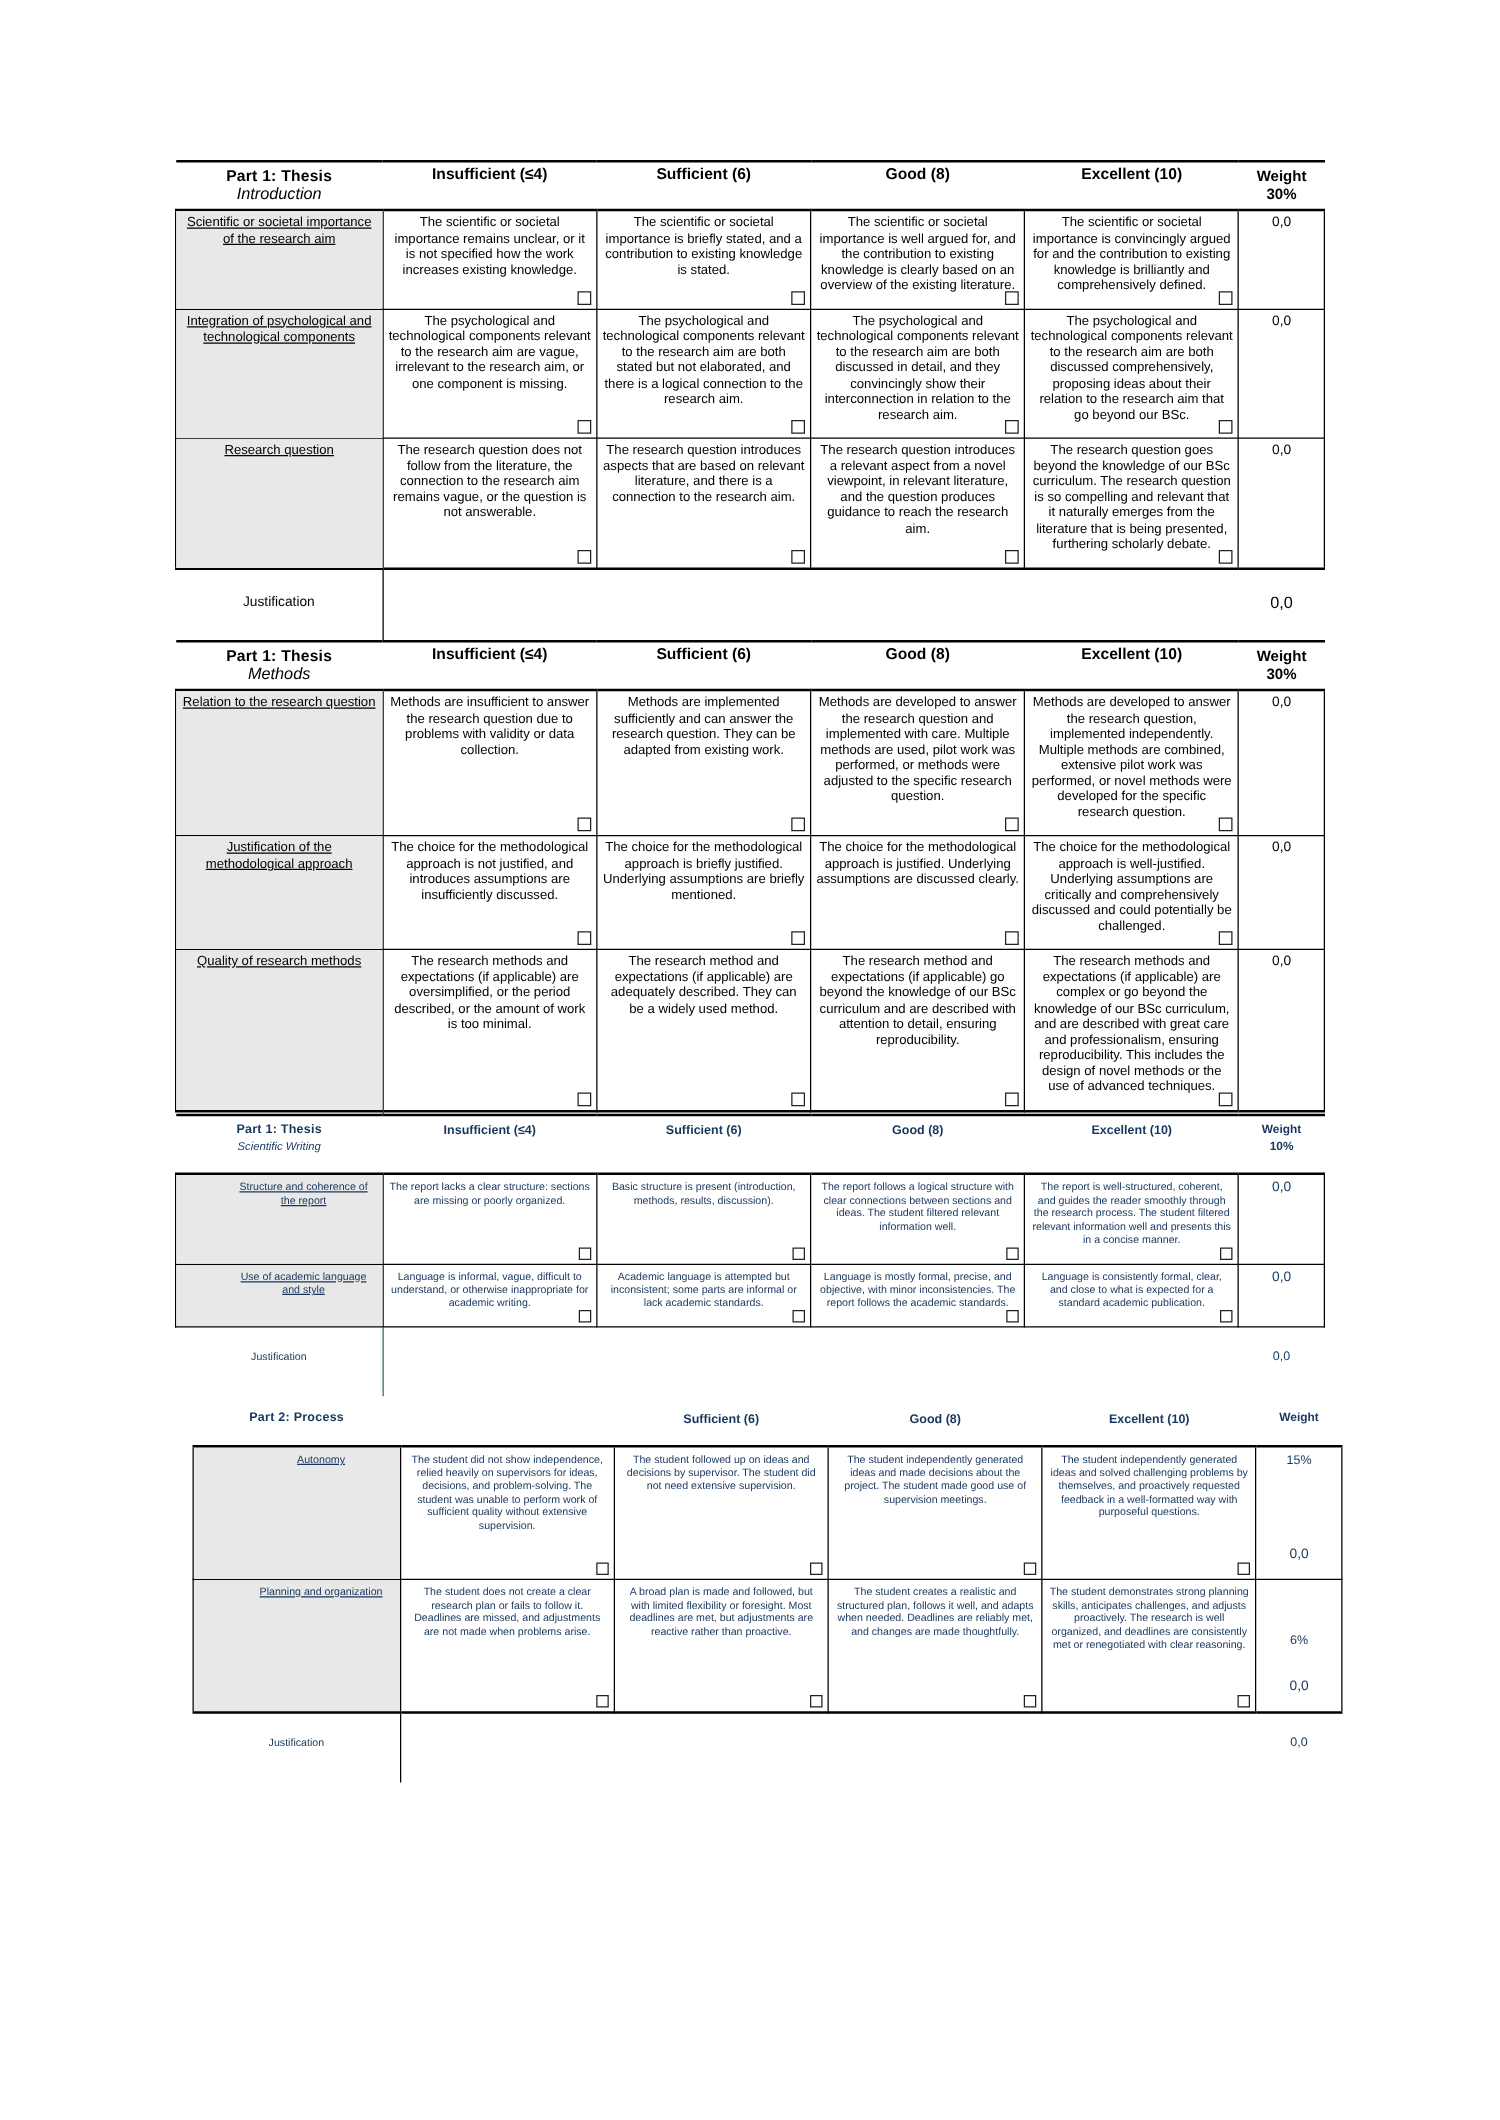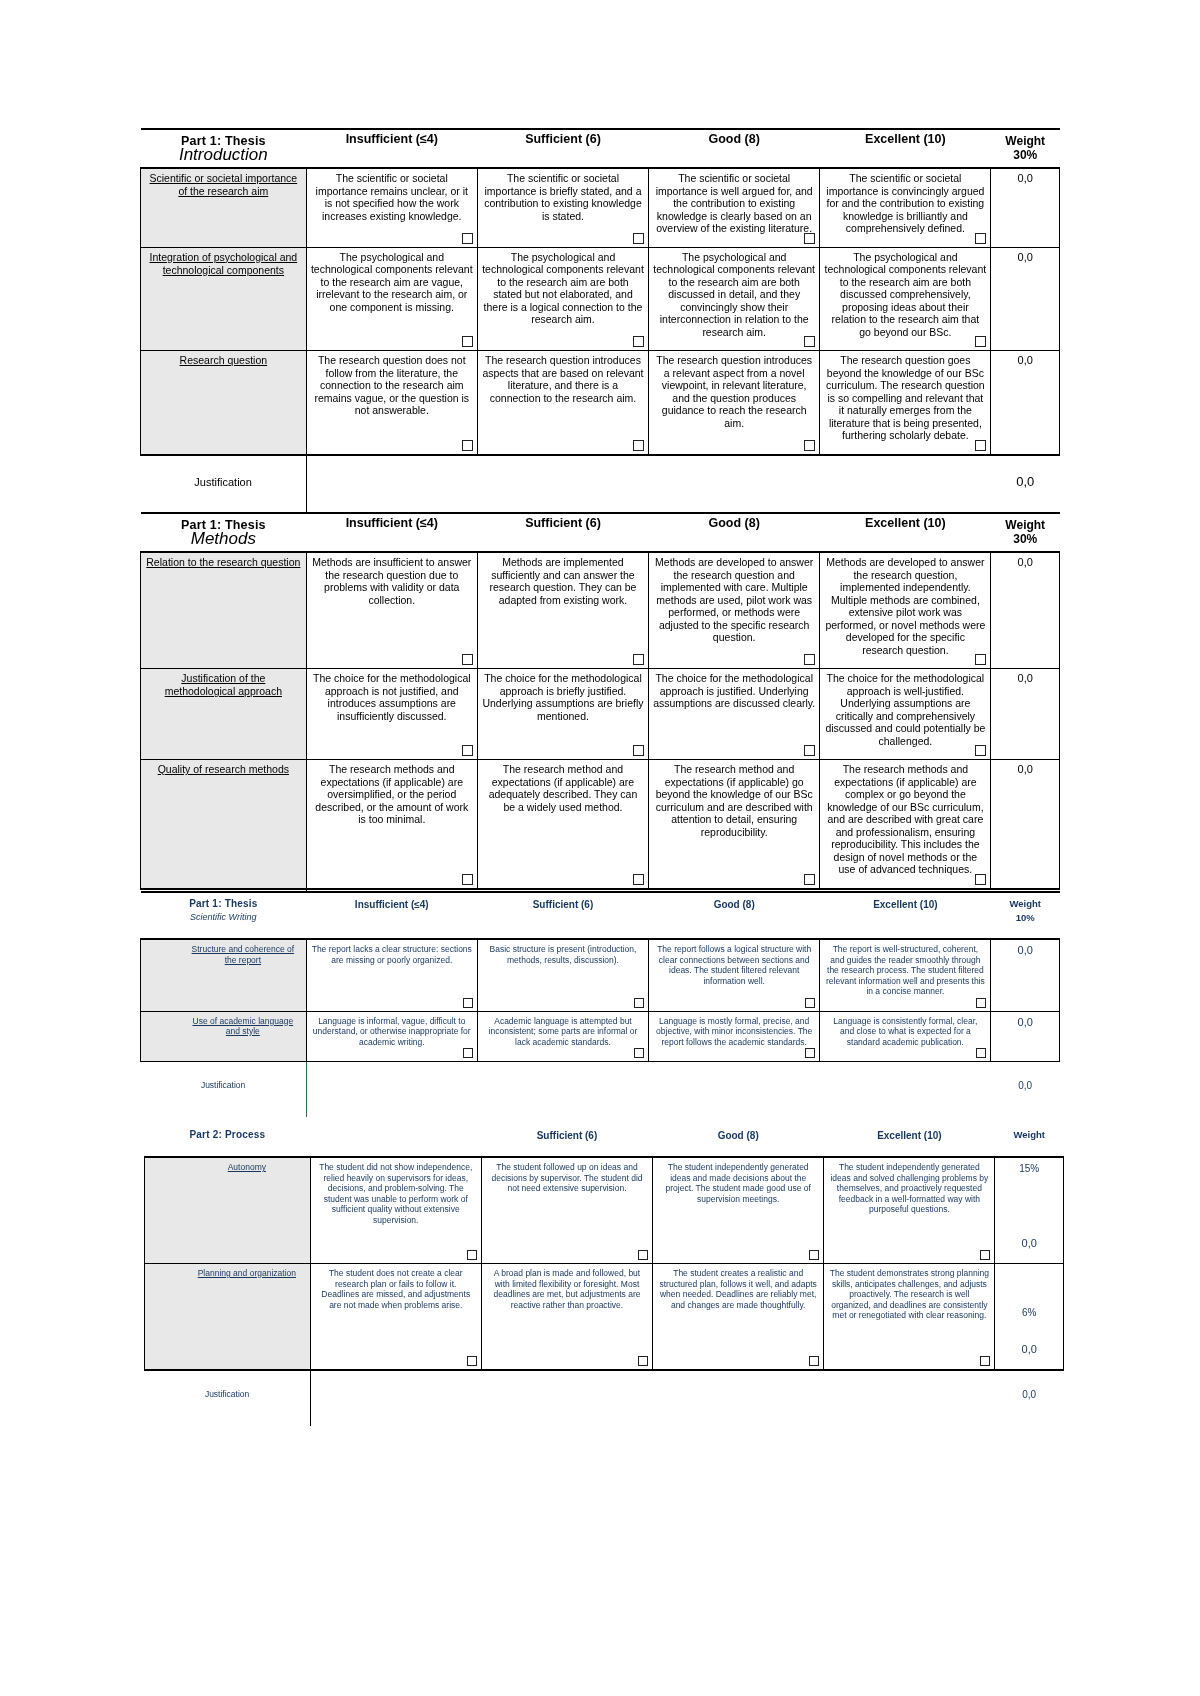--- a/index.html
+++ b/index.html
@@ -44,21 +44,21 @@
     vertical-align:top;
   }
   .hdr .part-title{
     font-weight:bold;
     font-size:12.5px;
     line-height:14px;
     letter-spacing:.2px;
   }
   .hdr .part-sub{
     font-style:italic;
-    font-size:17px;
+    font-size:13px;
     line-height:13px;
   }
   .hdr .lvl-title{
     font-weight:bold;
     font-size:12.5px;
     line-height:15px;
     padding-top:2px;
     text-align:center;
   }
   .hdr .wt-title{
@@ -136,21 +136,21 @@
   }
 
   
   .green-rule td{border-top:1.5px solid #2e6b4f !important;}
   .green-line{border-left:1.5px solid #2e6b4f !important;}
 
   
   #tbl1{left:140px;top:128px;width:920px;}
   #tbl2{left:140px;top:512px;width:920px;}
   #tbl3{left:140px;top:891px;width:920px;}
-  #tbl4{left:144px;top:1124px;width:920px;}
+  #tbl4{left:154px;top:1124px;width:920px;}
 
   
   #tbl3 td,#tbl4 td{padding:4px 5px 13px 5px;}
   #tbl3 .hdr .part-title,#tbl4 .hdr .part-title{font-size:10px;}
   #tbl3 .hdr .part-sub,#tbl4 .hdr .part-sub{font-size:9px;}
   #tbl3 .hdr .lvl-title,#tbl4 .hdr .lvl-title{font-size:10px;}
   #tbl3 .hdr .wt-title,#tbl4 .hdr .wt-title{font-size:9.5px;}
   #tbl3 .hdr .wt-val,#tbl4 .hdr .wt-val{font-size:9.5px;}
   #tbl3 .crit,#tbl4 .crit{font-size:8.5px;line-height:10.5px;}
   #tbl3 .desc,#tbl4 .desc{font-size:8.5px;line-height:10.5px;padding-bottom:14px;}

